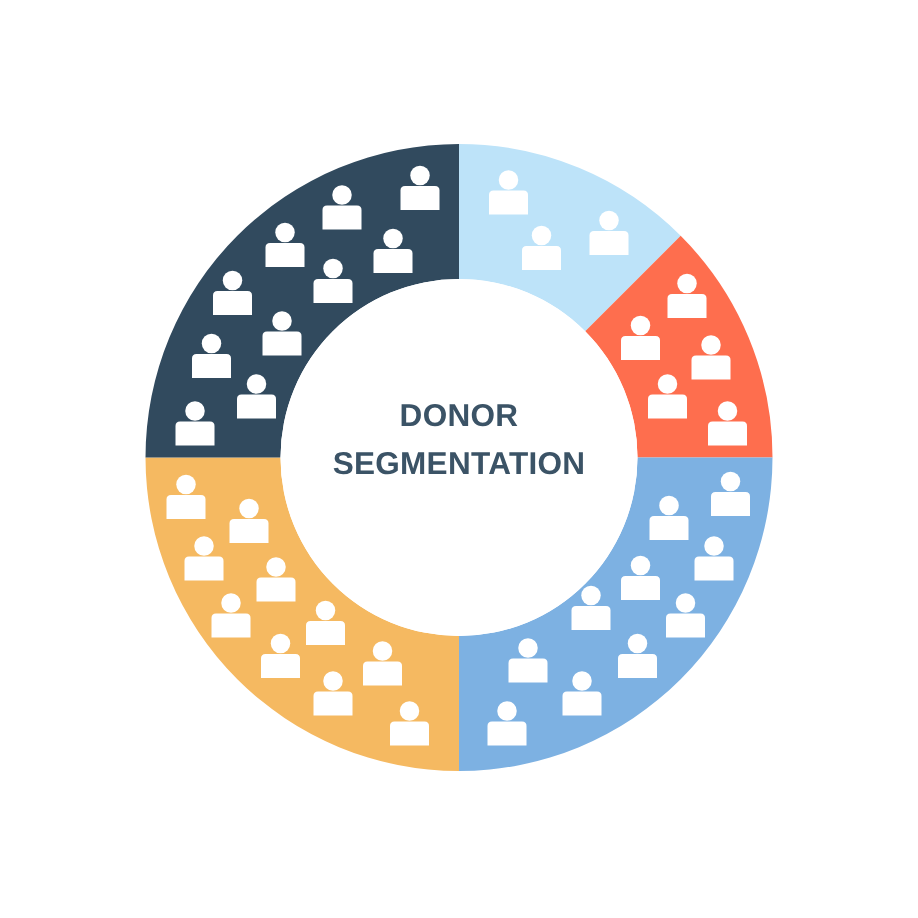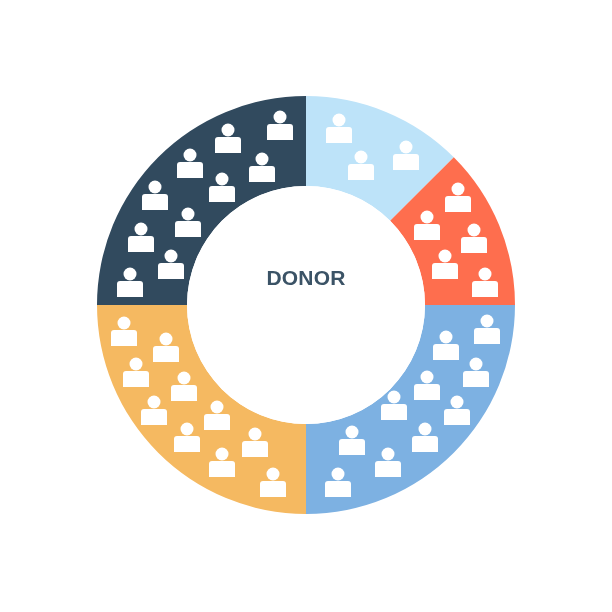--- a/index.html
+++ b/index.html
@@ -181,13 +181,14 @@
           <path d="M161,263 L181,263 Q184,263 184,266 L184,279 L158,279 L158,266 Q158,263 161,263 Z" fill="#ffffff"></path>
         </g>
         <g>
           <circle cx="130" cy="274" r="6.5" fill="#ffffff"></circle>
           <path d="M120,281 L140,281 Q143,281 143,284 L143,297 L117,297 L117,284 Q117,281 120,281 Z" fill="#ffffff"></path>
         </g>
       </g>
       <circle cx="306" cy="305" r="119" fill="#ffffff"></circle>
     </svg>
   <div class="title" id="title-line1">DONOR</div>
+  <div class="title" id="title-line2">SEGMENTATION</div>
 </div>
 
 </body></html>

